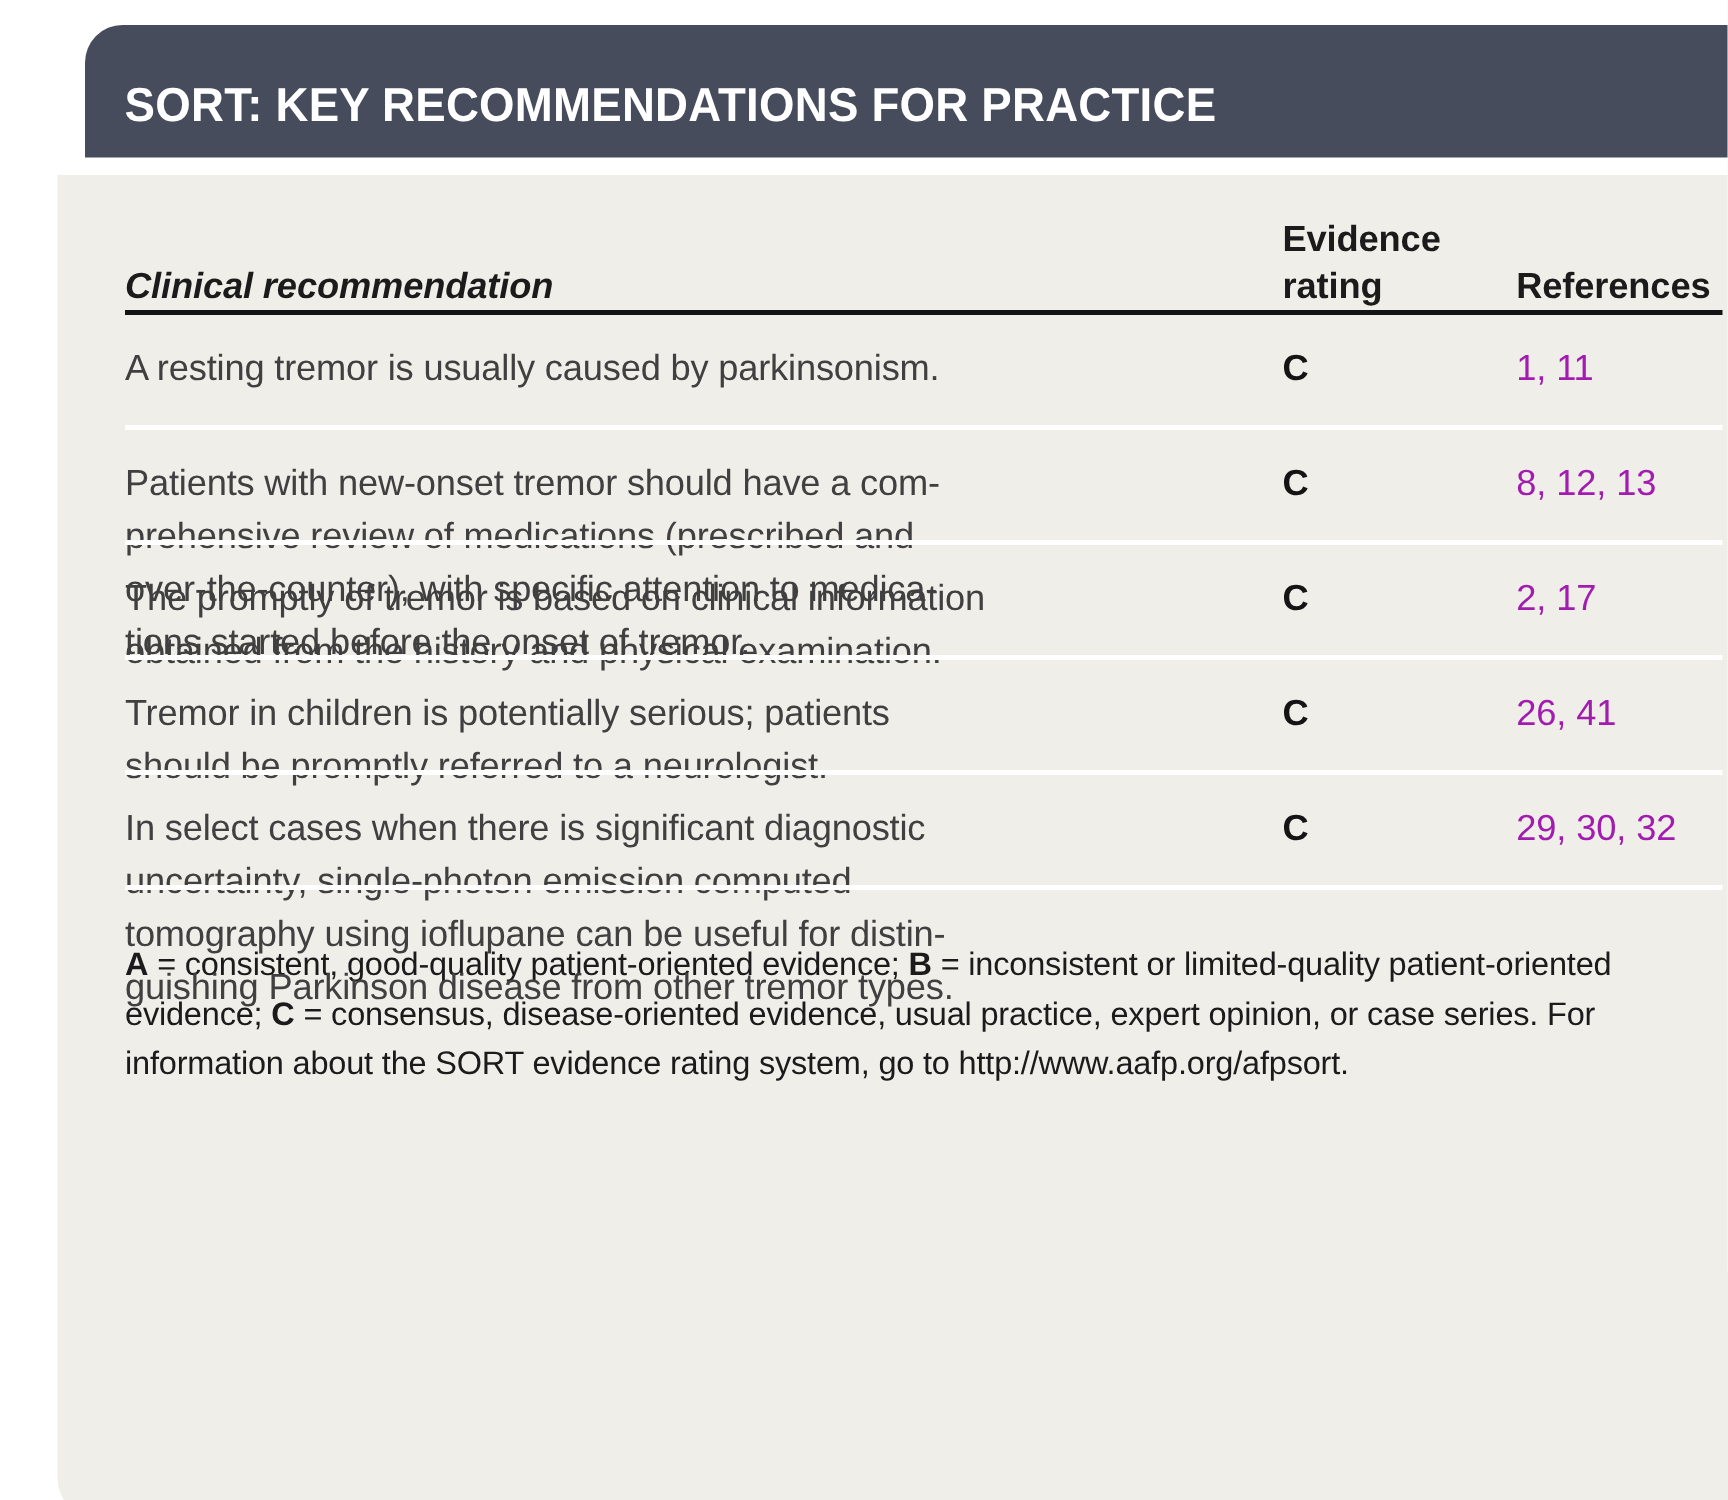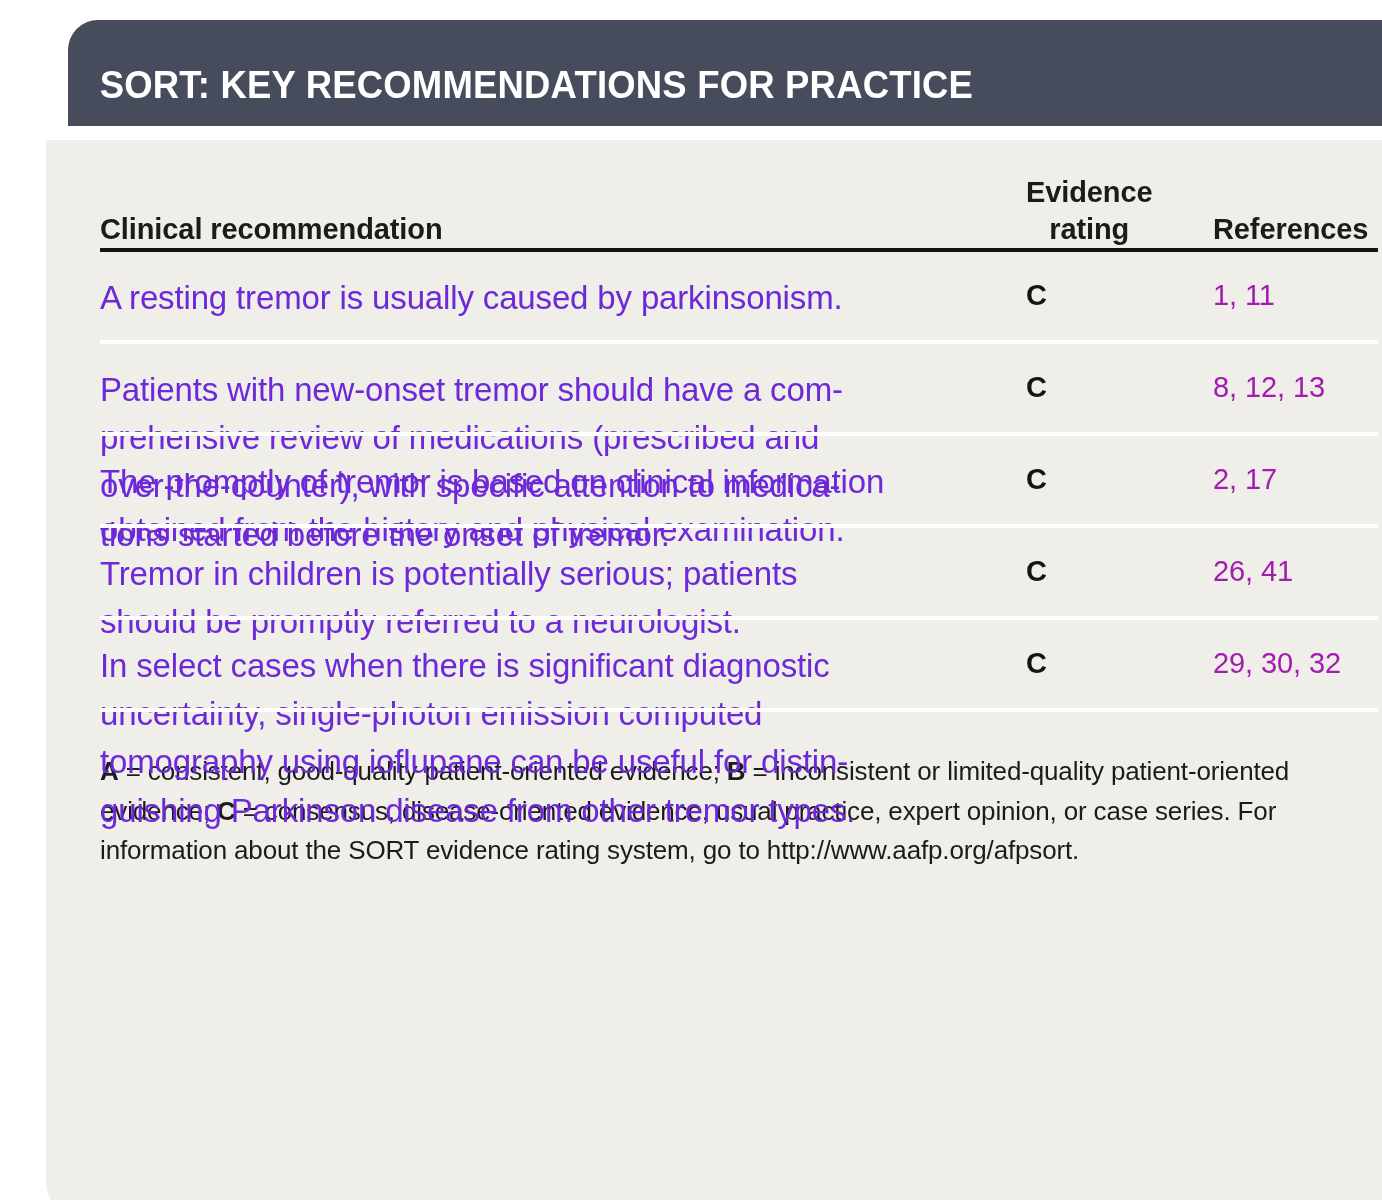--- a/index.html
+++ b/index.html
@@ -73,22 +73,22 @@
   }
   .col-head {
     position: absolute;
     bottom: 0;
     color: #1b1b1b;
     font-weight: bold;
     font-size: 29px;
     line-height: 1.28;
     letter-spacing: -0.1px;
   }
-  .col-head-rec   { left: 0; }
-  .col-head-ev    { left: 926px; white-space: pre-line; text-align: center; }
+  .col-head-rec   { left: 0; font-style: italic; }
+  .col-head-ev    { left: 926px; white-space: pre-line; }
   .col-head-ref   { left: 1113px; text-align: center; }
 
   .rule-thick {
     position: relative;
     height: 4px;
     background: #141414;
     width: 1278px;
     margin-bottom: 0;
   }
   .rule-white {
@@ -106,22 +106,22 @@
   }
   .row-grid {
     position: relative;
     min-height: 44px;
   }
   .cell-rec {
     position: absolute;
     left: 0;
     top: 0;
     width: 900px;
-    color: #6d28d9;
-    font-size: 33px;
+    color: #404040;
+    font-size: 29px;
     line-height: 1.46;
     letter-spacing: -0.15px;
     white-space: pre-line;
   }
   .cell-ev {
     position: absolute;
     left: 926px;
     top: 0;
     color: #141414;
     font-size: 29px;

